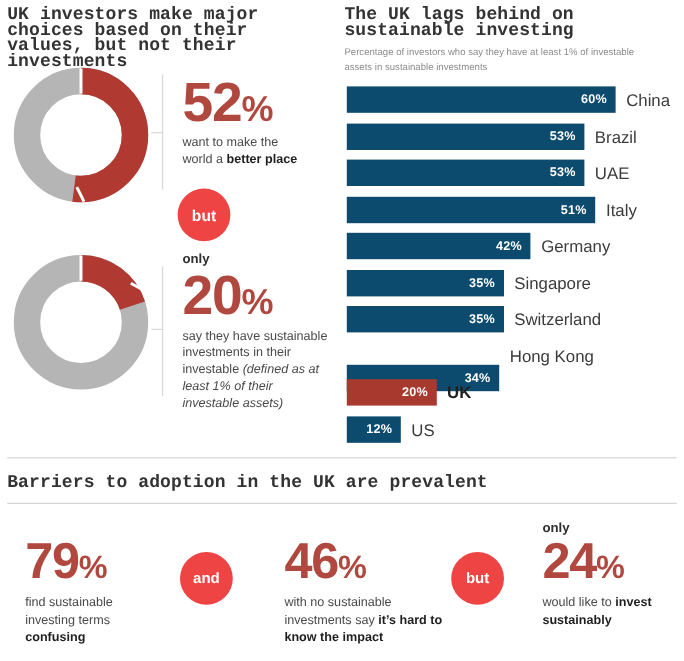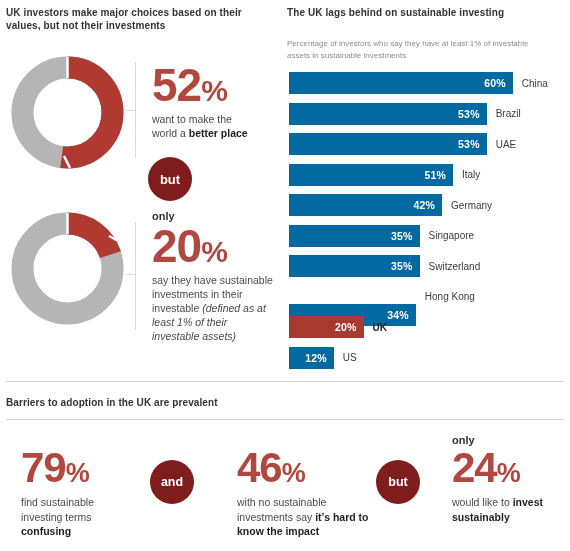--- a/index.html
+++ b/index.html
@@ -12,25 +12,26 @@
     height: 551px;
     position: relative;
     font-family: "Liberation Sans", sans-serif;
     color: #4a4a4a;
     overflow: hidden;
   }
   .abs { position: absolute; }
 
   
   .sec-title {
-    font-size: 10px;
+    font-size: 15px;
     font-weight: bold;
     color: #333333;
     line-height: 13px;
     letter-spacing: 0.1px;
+    font-family: Liberation Mono, monospace;
   }
 
   #left-heading { left: 6px; top: 6px; width: 262px; }
   #right-heading { left: 287px; top: 6px; width: 275px; }
   #right-subtitle {
     left: 287px; top: 38px; width: 262px;
     font-size: 8px; line-height: 11.5px; color: #8c8c8c;
   }
 
   
@@ -64,21 +65,21 @@
   .stat-desc {
     font-size: 10.5px; line-height: 14px; color: #4a4a4a;
     margin-top: 4px;
   }
   .stat-desc b { color: #1f1f1f; font-weight: bold; }
   .stat-desc i { font-style: italic; }
 
   
   .pill {
     border-radius: 50%;
-    background: #7f1d1d;
+    background: #ef4444;
     color: #ffffff;
     font-weight: bold;
     display: flex;
     align-items: center;
     justify-content: center;
   }
   #but-circle-top { left: 148px; top: 157px; width: 44px; height: 44px; font-size: 13px; }
   #and-circle-bottom { left: 150px; top: 460px; width: 44px; height: 44px; font-size: 12.5px; }
   #but-circle-bottom { left: 376px; top: 460px; width: 44px; height: 44px; font-size: 12.5px; }
 
@@ -86,37 +87,37 @@
   #bar-chart { left: 289px; top: 72px; width: 275px; }
   .bar-row {
     position: relative;
     height: 22px;
     margin-bottom: 8.5px;
     display: flex;
     align-items: center;
   }
   .bar {
     height: 22px;
-    background: #0369a1;
+    background: #0c4a6e;
     display: flex;
     align-items: center;
     justify-content: flex-end;
     box-sizing: border-box;
     padding-right: 7px;
     flex: 0 0 auto;
   }
   .bar.highlight { background: #a8392f; }
   .bar-value {
     color: #ffffff;
     font-size: 10.5px;
     font-weight: bold;
     letter-spacing: 0.2px;
   }
   .bar-label {
-    font-size: 10px;
+    font-size: 14px;
     color: #3b3b3b;
     margin-left: 9px;
     white-space: nowrap;
   }
   .bar-row.highlight .bar-label { font-weight: bold; color: #1f1f1f; }
 
   
   .hrule { left: 6px; width: 558px; height: 1px; background: #d5d5d5; }
   #rule-top { top: 381px; }
   #rule-bottom { top: 419px; }
@@ -204,21 +205,21 @@
       </div>
       <span class="bar-label">Brazil</span>
     </div>
     <div class="bar-row">
       <div class="bar" style="width: 197.69px;">
         <span class="bar-value">53%</span>
       </div>
       <span class="bar-label">UAE</span>
     </div>
     <div class="bar-row">
-      <div class="bar" style="width: 164px;">
+      <div class="bar" style="width: 207px;">
         <span class="bar-value">51%</span>
       </div>
       <span class="bar-label">Italy</span>
     </div>
     <div class="bar-row">
       <div class="bar" style="width: 153px;">
         <span class="bar-value">42%</span>
       </div>
       <span class="bar-label">Germany</span>
     </div>

